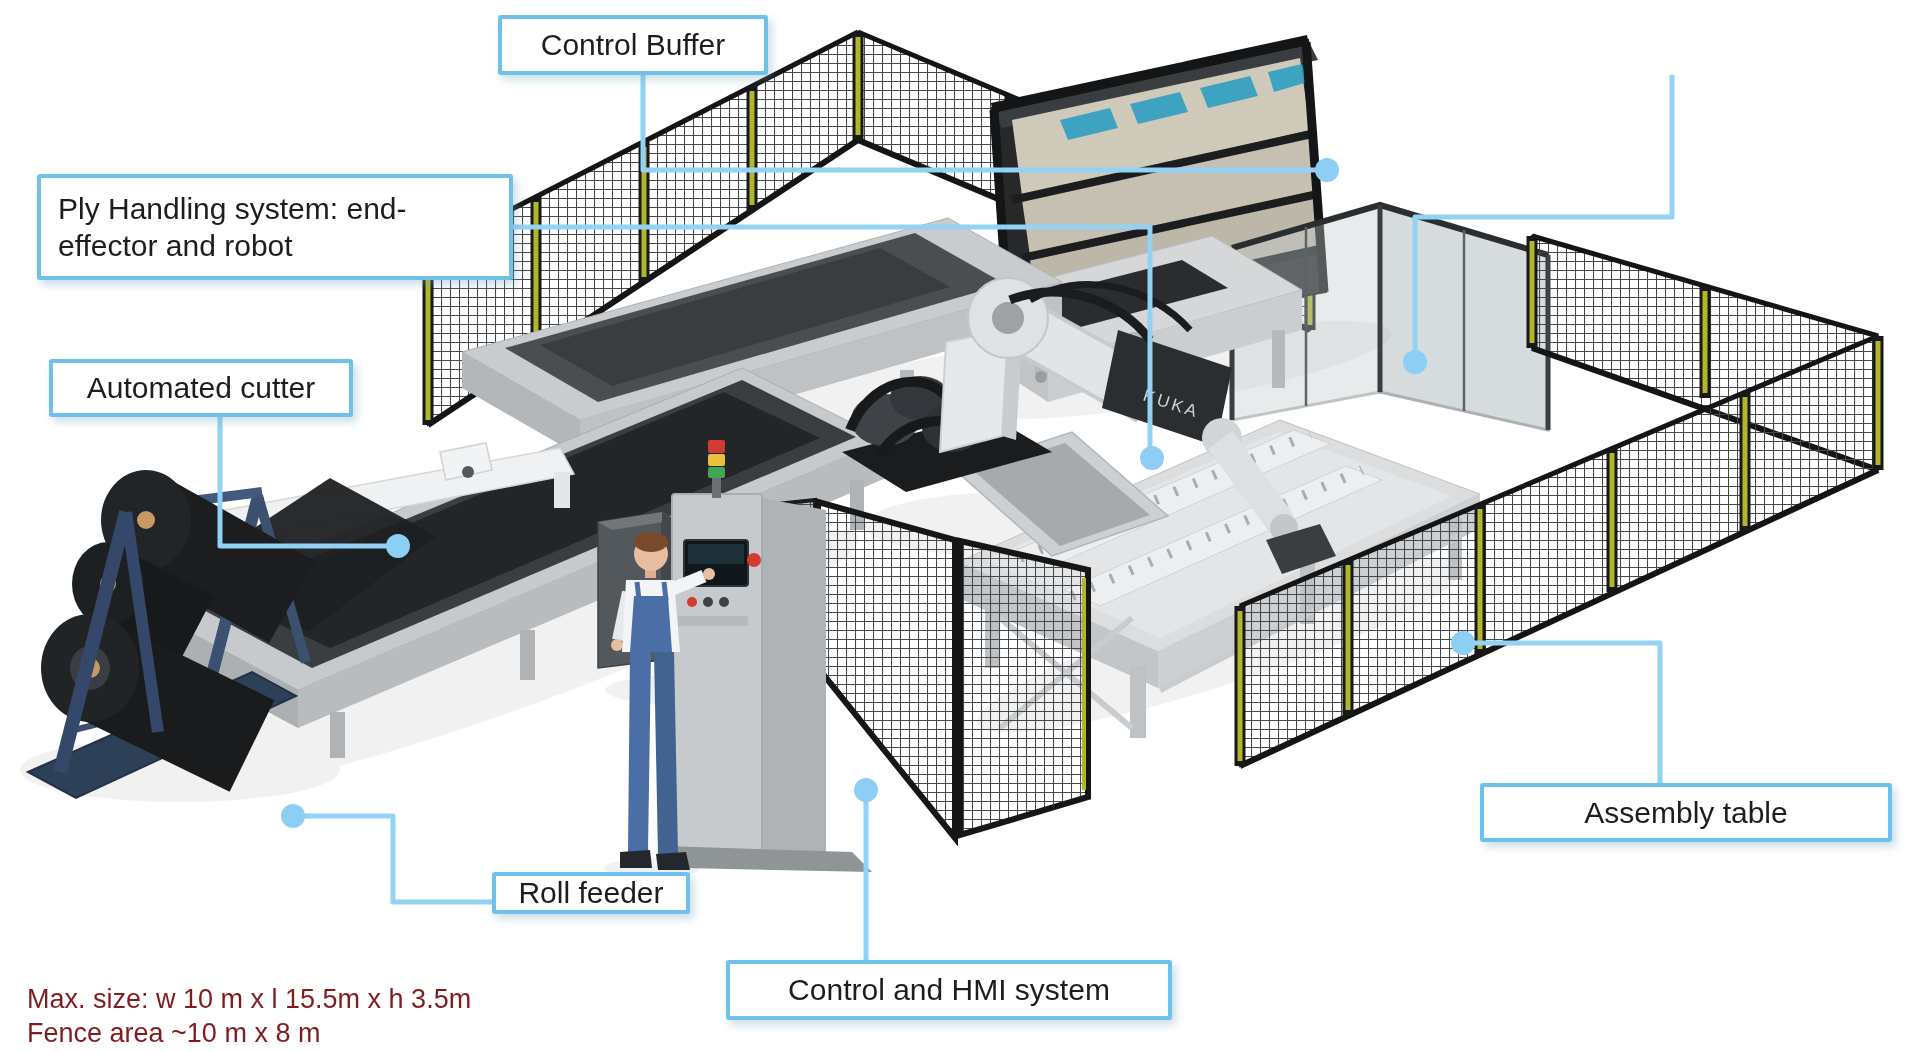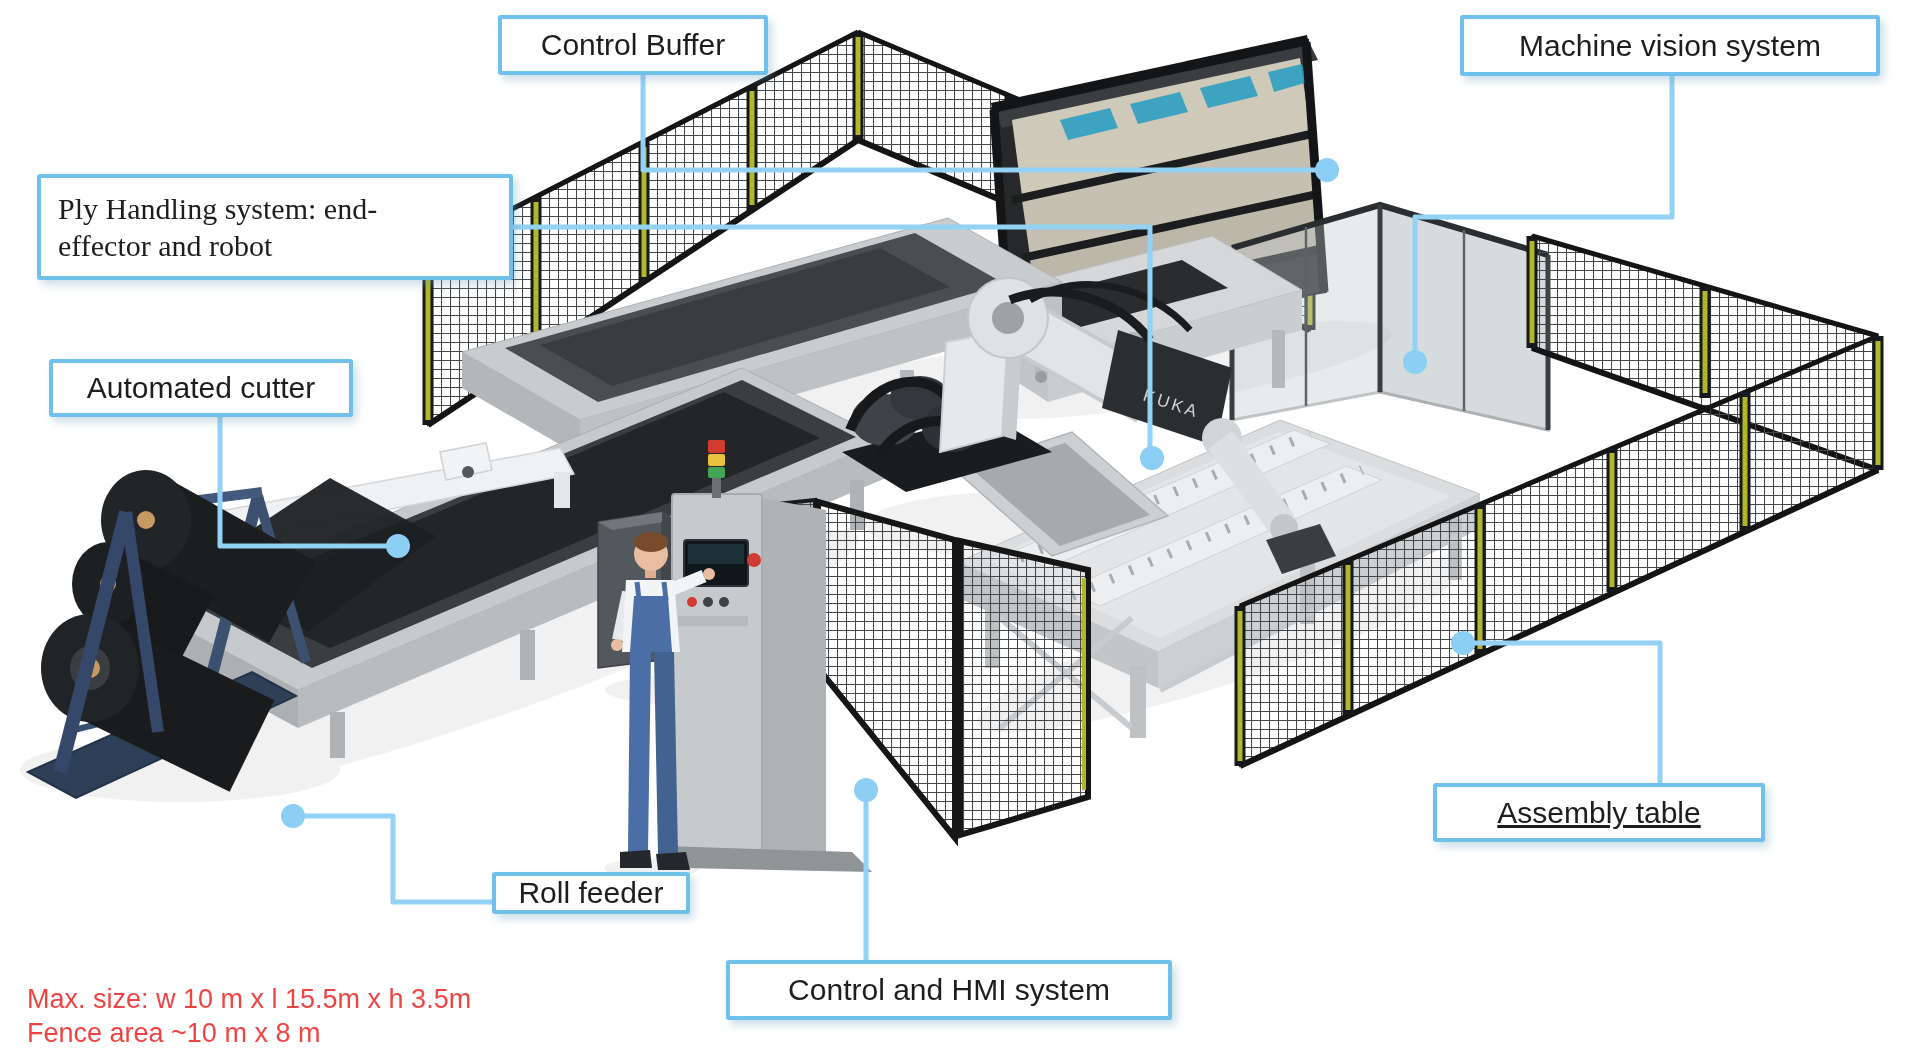--- a/index.html
+++ b/index.html
@@ -3,22 +3,22 @@
 <meta charset="utf-8">
 <style>
   html,body{margin:0;padding:0;background:#fff;}
   #stage{position:relative;width:1919px;height:1053px;overflow:hidden;background:#fff;
          font-family:"Liberation Sans", sans-serif;}
   #scene-svg,#callout-svg{position:absolute;left:0;top:0;}
   #callout-svg{z-index:5;}
   .callout{position:absolute;z-index:6;background:#fff;border:4px solid #6FC0EB;border-radius:3px;
            display:flex;align-items:center;justify-content:center;font-size:30px;color:#1D1D1B;
            line-height:1.25;box-sizing:border-box;box-shadow:4px 5px 8px rgba(110,160,190,.35);}
-  #lbl-ply{justify-content:flex-start;padding:0 12px 0 17px;white-space:pre-line;font-family:Liberation Serif, serif;}
-  .note{position:absolute;left:27px;z-index:6;font-size:27px;color:#ef4444;}
+  #lbl-ply{justify-content:flex-start;padding:0 12px 0 17px;white-space:pre-line;}
+  .note{position:absolute;left:27px;z-index:6;font-size:27px;color:#7f1d1d;}
   #note1{top:984px;} #note2{top:1018px;}
   .connector{fill:none;stroke:#92D2F4;stroke-width:5;stroke-linecap:round;stroke-linejoin:round;}
   .dot{fill:#8DCFF4;}
 </style>
 </head>
 <body>
 
 <div id="stage">
 
 <svg id="scene-svg" width="1919" height="1053" viewBox="0 0 1919 1053">
@@ -322,24 +322,23 @@
   <circle class="dot" cx="398" cy="546" r="12"></circle>
   <polyline class="connector" points="493,902 393,902 393,816 299,816"></polyline>
   <circle class="dot" cx="293" cy="816" r="12"></circle>
   <polyline class="connector" points="866,961 866,795"></polyline>
   <circle class="dot" cx="866" cy="790" r="12"></circle>
   <polyline class="connector" points="1660,784 1660,643 1469,643"></polyline>
   <circle class="dot" cx="1463" cy="643" r="12"></circle>
 </svg>
 
 <div class="callout" id="lbl-dynamic-buffer" style="left:498px;top:15px;width:270px;height:60px;">Control Buffer</div>
-<div class="callout" id="lbl-machine-vision" style="left:1460px;top:15px;width:420px;height:61px;">Machine vision system</div>
 <div class="callout" id="lbl-ply" style="left:37px;top:174px;width:476px;height:106px;">Ply Handling system: end-
 effector and robot</div>
 <div class="callout" id="lbl-automated-cutter" style="left:49px;top:359px;width:304px;height:58px;">Automated cutter</div>
 <div class="callout" id="lbl-roll-feeder" style="left:492px;top:872px;width:198px;height:42px;">Roll feeder</div>
 <div class="callout" id="lbl-control-hmi" style="left:726px;top:960px;width:446px;height:60px;">Control and HMI system</div>
-<div class="callout" id="lbl-assembly-table" style="left:1433px;top:783px;width:332px;height:59px;text-decoration:underline;">Assembly table</div>
+<div class="callout" id="lbl-assembly-table" style="left:1480px;top:783px;width:412px;height:59px;">Assembly table</div>
 
 <div class="note" id="note1">Max. size: w 10 m x l 15.5m x h 3.5m</div>
 <div class="note" id="note2">Fence area ~10 m x 8 m</div>
 
 </div>
 
 </body></html>

